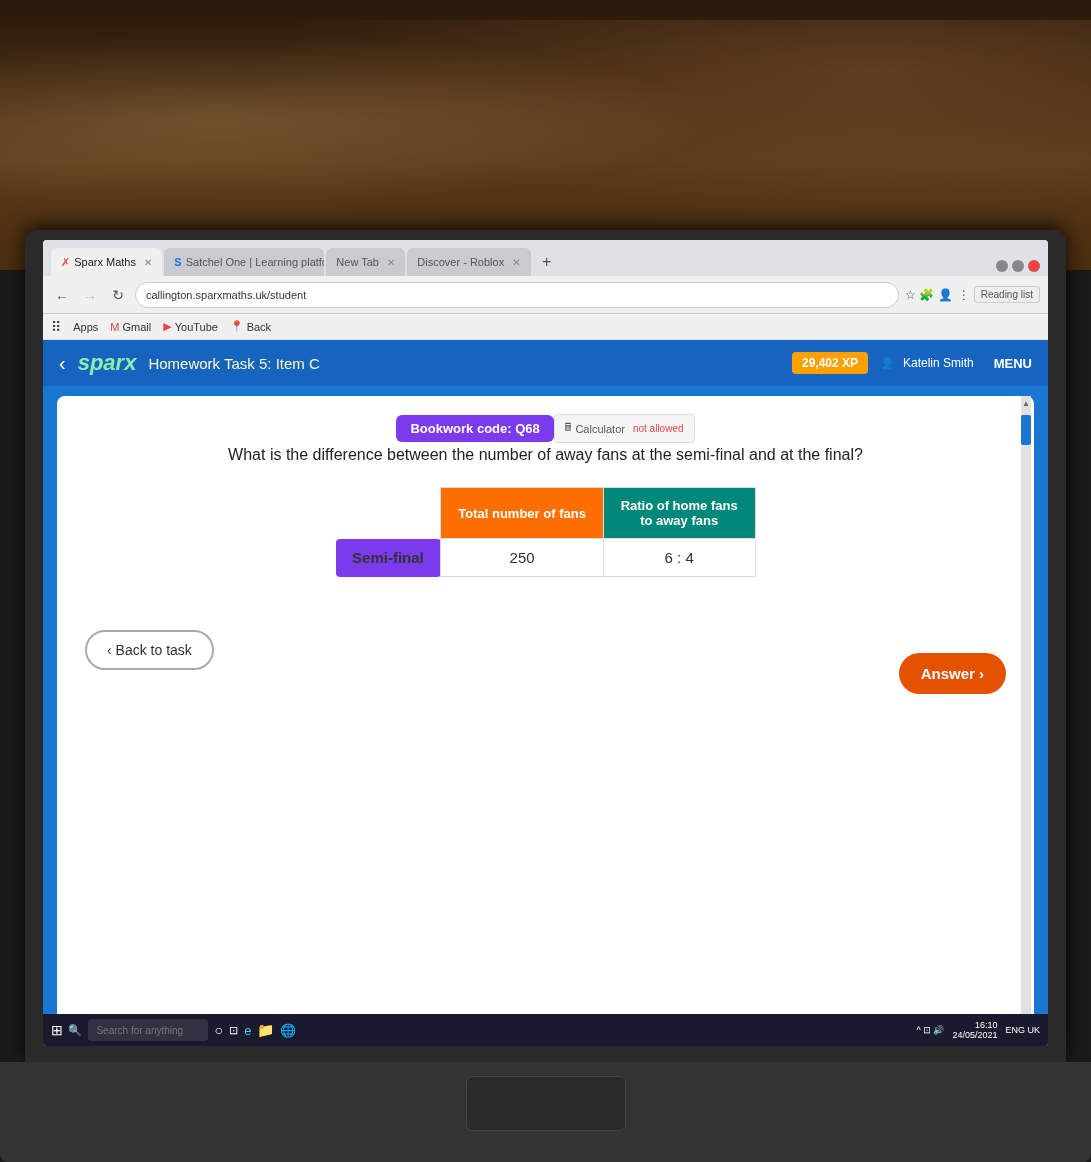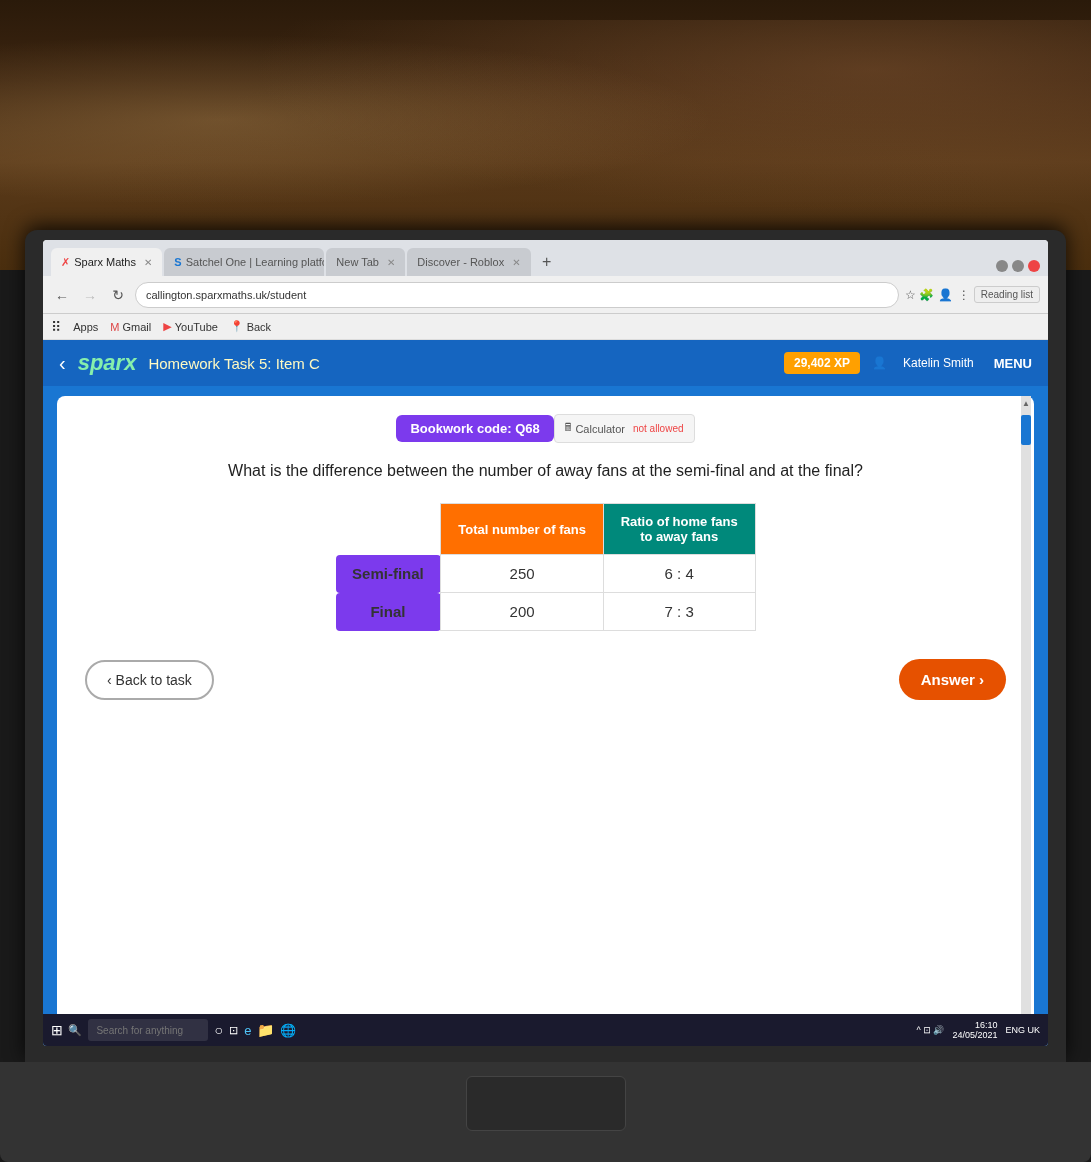--- a/index.html
+++ b/index.html
@@ -200,21 +200,21 @@
       padding: 4px 10px;
       border-radius: 4px;
       font-size: 12px;
       font-weight: bold;
     }
     .sparx-user {
       color: white;
       font-size: 12px;
       display: flex;
       align-items: center;
-      gap: 16px;
+      gap: 8px;
     }
     .sparx-menu {
       color: white;
       font-size: 13px;
       font-weight: bold;
       cursor: pointer;
       margin-left: 8px;
     }
 
     
@@ -235,21 +235,21 @@
       flex: 1;
       position: relative;
     }
 
     
     .bookwork-header {
       display: flex;
       justify-content: center;
       align-items: center;
       gap: 0;
-      margin-bottom: 16px;
+      margin-bottom: 0;
     }
     .bookwork-badge {
       background: #7c3aed;
       color: white;
       padding: 6px 14px;
       border-radius: 6px;
       font-size: 13px;
       font-weight: bold;
     }
     .calculator-badge {
@@ -363,20 +363,21 @@
       color: white;
       border: none;
       border-radius: 24px;
       padding: 12px 22px;
       font-size: 15px;
       cursor: pointer;
       font-weight: bold;
       display: flex;
       align-items: center;
       gap: 6px;
+      margin-top: 48px;
     }
 
     
     .taskbar {
       position: absolute;
       bottom: 0;
       left: 0; right: 0;
       height: 32px;
       background: #1a1a2e;
       display: flex;
@@ -574,25 +575,20 @@
                 <th style="background:transparent;"></th>
                 <th class="th-total">Total number of fans</th>
                 <th class="th-ratio">Ratio of home fans<br>to away fans</th>
               </tr>
             </thead>
             <tbody>
               <tr>
                 <td class="td-label-semifinal">Semi-final</td>
                 <td>250</td>
                 <td>6 : 4</td>
-              </tr>
-              <tr>
-                <td class="td-label-final">Final</td>
-                <td>200</td>
-                <td>7 : 3</td>
               </tr>
             </tbody>
           </table>
 
           <div class="bottom-bar">
             <button class="back-btn">‹ Back to task</button>
             <button class="answer-btn">Answer ›</button>
           </div>
 
           <div class="scrollbar-right">

